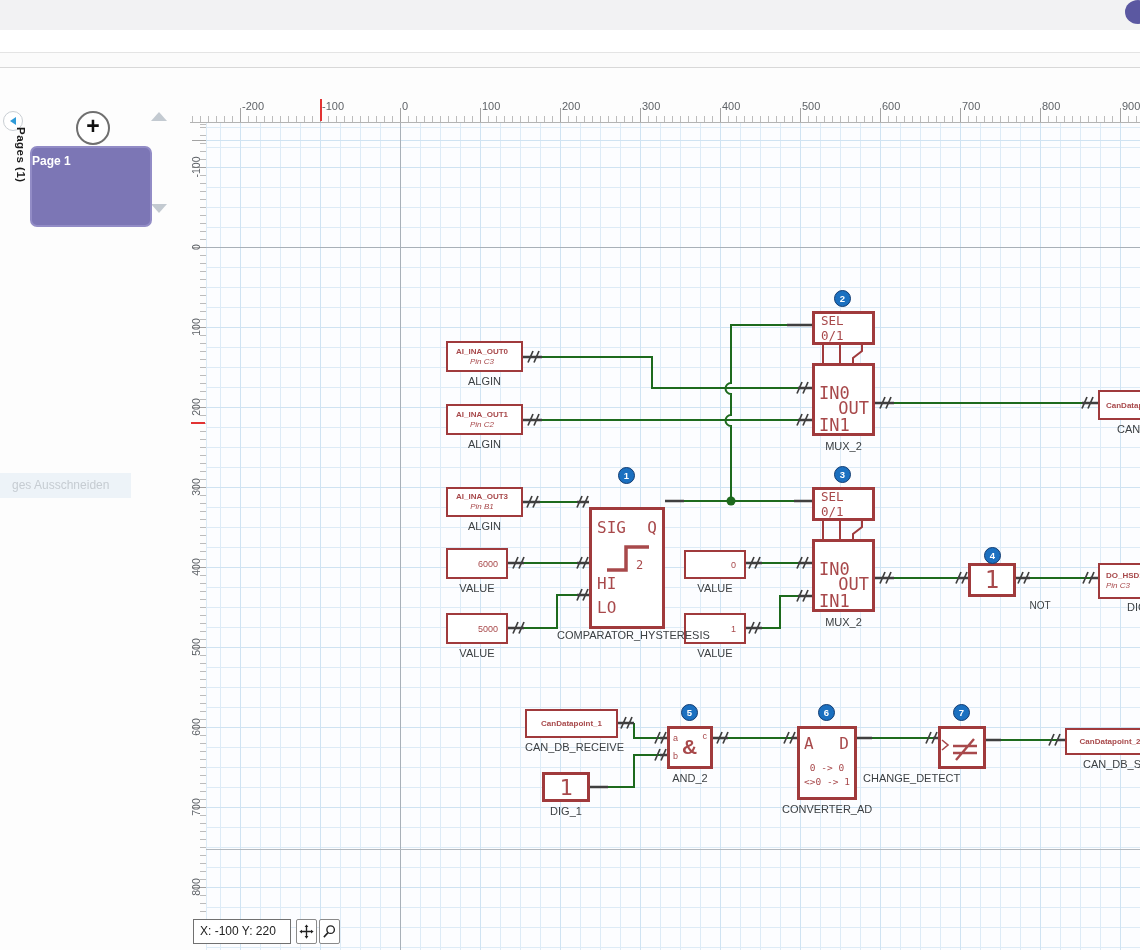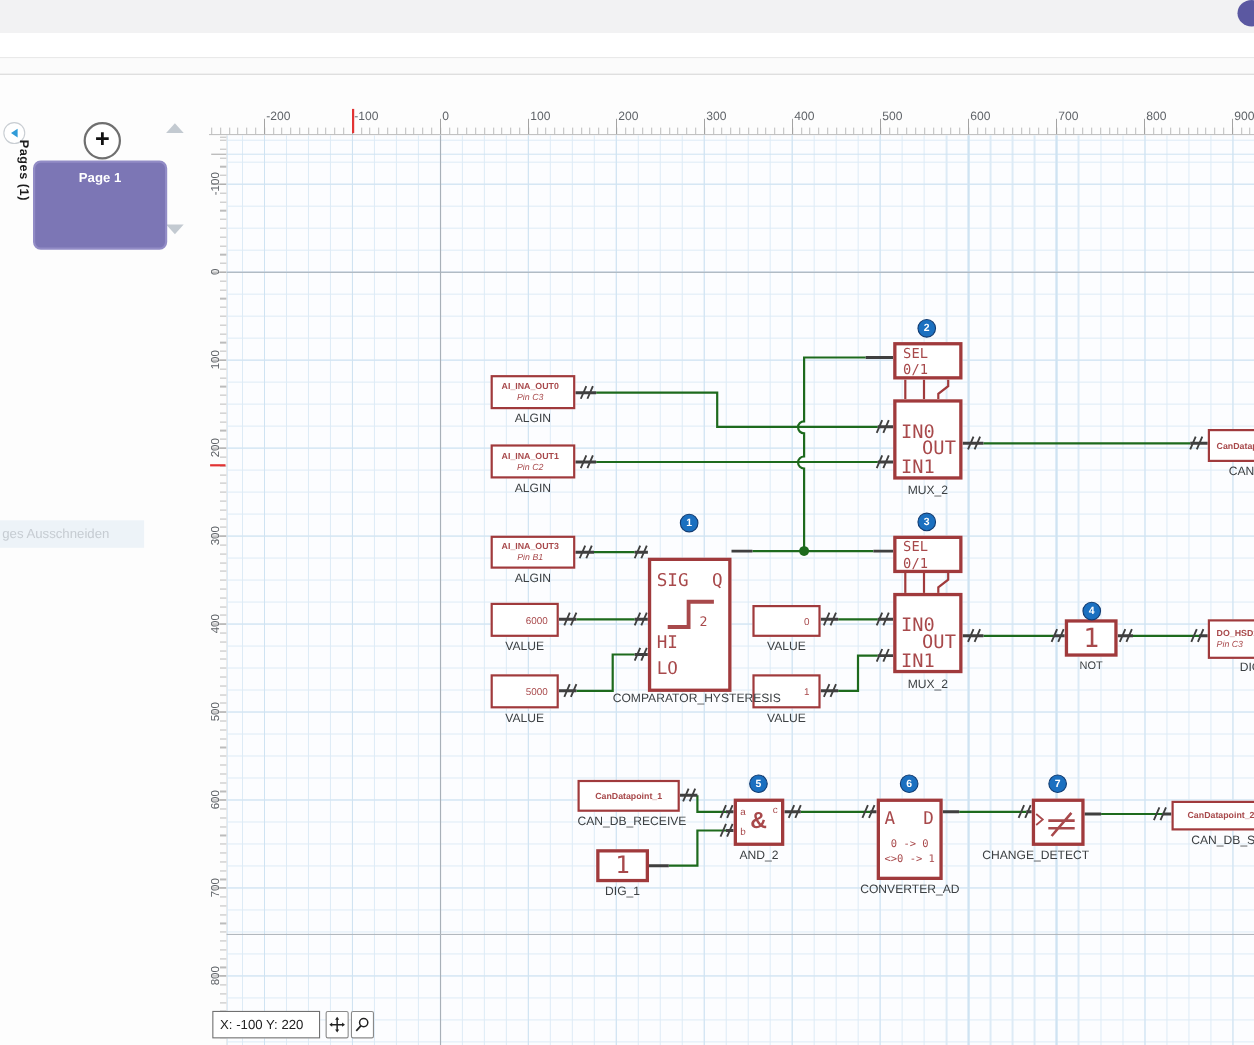--- a/index.html
+++ b/index.html
@@ -15,24 +15,24 @@
   #collapse-btn{left:3px;top:111px;width:18px;height:18px;border-radius:50%;background:#fff;
     border:1px solid #c9ced3;display:flex;align-items:center;justify-content:center;}
   #collapse-btn .tri{width:0;height:0;border-top:4px solid transparent;border-bottom:4px solid transparent;border-right:6px solid #2f9bd8;}
   #pages-title{left:15px;top:127px;writing-mode:vertical-rl;font-size:11.5px;font-weight:bold;color:#1b1b1b;letter-spacing:0.5px;}
   #add-page{left:76px;top:111px;width:30px;height:30px;border-radius:50%;background:#fff;border:2px solid #6f6f6f;
     font-size:23px;line-height:26px;text-align:center;color:#111;font-weight:bold;}
   .scrollarrow{width:0;height:0;border-left:8px solid transparent;border-right:8px solid transparent;}
   #pg-up{left:151px;top:112px;border-bottom:9px solid #c3cad1;}
   #pg-dn{left:151px;top:204px;border-top:9px solid #c3cad1;}
   #page-card{left:30px;top:146px;width:122px;height:81px;background:#7c76b5;border:2px solid #928cc6;border-radius:7px;box-sizing:border-box;}
-  #page-card .hdr{height:26px;line-height:26px;text-align:center;color:#fff;font-size:12px;font-weight:bold;}
+  #page-card .hdr{height:26px;line-height:26px;color:#fff;font-size:12px;font-weight:bold;}
   #page-card .body{position:absolute;left:7px;right:7px;top:27px;bottom:6px;background:#fff;border-radius:5px;
      display:flex;align-items:flex-start;justify-content:center;padding-top:14px;box-sizing:border-box;font-size:11px;color:#222;}
-  #ctx-hint{left:0;top:473px;width:131px;height:25px;background:#edf3f8;color:#c6ccd2;font-size:12px;line-height:25px;padding-left:2px;box-sizing:border-box;white-space:nowrap;overflow:hidden;}
+  #ctx-hint{left:0;top:473px;width:131px;height:25px;background:#edf3f8;color:#c6ccd2;font-size:12px;line-height:25px;padding-left:12px;box-sizing:border-box;white-space:nowrap;overflow:hidden;}
   
   #ruler-top{left:190px;top:95px;width:950px;height:27px;border-bottom:1px solid #b3b3b3;background-color:#fdfdfd;
     background-image:
       repeating-linear-gradient(90deg,#a3a3a3 0 1px,transparent 1px 80px),
       repeating-linear-gradient(90deg,#bcbcbc 0 1px,transparent 1px 8px);
     background-size:auto 14px,auto 6px;background-position:50px 100%,2px 100%;background-repeat:repeat-x;}
   #ruler-top span{position:absolute;top:5px;font-size:11px;color:#5f6368;}
   #ruler-left{left:190px;top:123px;width:16px;height:827px;border-right:1px solid #b3b3b3;background-color:#fdfdfd;
     background-image:
       repeating-linear-gradient(180deg,#a3a3a3 0 1px,transparent 1px 80px),
@@ -262,21 +262,21 @@
   <div class="t" style="top:17px;">IN0</div>
   <div class="t out" style="top:32px;">OUT</div>
   <div class="t" style="top:49px;">IN1</div>
 </div>
 <div class="blklbl" style="left:812px;top:616px;width:63px;">MUX_2</div>
 
 <div class="badge" style="left:984px;top:547px;">4</div>
 <div class="fbox mono bigdigit" style="left:968px;top:563px;width:48px;height:34px;">
   <span>1</span>
 </div>
-<div class="blklbl" style="left:968px;top:600px;width:48px;font-size:10px;">NOT</div>
+<div class="blklbl" style="left:1016px;top:600px;width:48px;font-size:10px;">NOT</div>
 
 <div class="iobox canbox" style="left:525px;top:709px;width:93px;height:29px;">
   <span>CanDatapoint_1</span>
 </div>
 <div class="blklbl" style="left:525px;top:741px;width:93px;">CAN_DB_RECEIVE</div>
 
 <div class="fbox mono bigdigit" style="left:542px;top:772px;width:48px;height:30px;font-size:22px;">
   <span>1</span>
 </div>
 <div class="blklbl" style="left:542px;top:805px;width:48px;">DIG_1</div>
@@ -299,21 +299,21 @@
 </div>
 <div class="blklbl" style="left:782px;top:803px;width:90px;">CONVERTER_AD</div>
 
 <div class="badge" style="left:953px;top:704px;">7</div>
 <div class="fbox" style="left:938px;top:726px;width:48px;height:43px;">
   <svg class="abs" style="left:0px;top:6px;" width="42" height="28" viewBox="0 0 42 28">
     <path d="M1,5 L7,10 L1,15" fill="none" stroke="#a8494b" stroke-width="1.6"></path>
     <path d="M12,11 H36 M12,18 H36 M33,4 L15,25" fill="none" stroke="#a8494b" stroke-width="2.4"></path>
   </svg>
 </div>
-<div class="blklbl" style="left:893px;top:772px;width:90px;">CHANGE_DETECT</div>
+<div class="blklbl" style="left:863px;top:772px;width:90px;">CHANGE_DETECT</div>
 
 <div class="iobox canbox" style="left:1065px;top:728px;width:90px;height:27px;">
   <span>CanDatapoint_2</span>
 </div>
 <div class="blklbl" style="left:1083px;top:758px;width:90px;text-align:left;">CAN_DB_SEND</div>
 
 <div class="iobox canbox" style="left:1098px;top:390px;width:60px;height:30px;justify-content:flex-start;padding-left:6px;">
   <span>CanDatap</span>
 </div>
 <div class="blklbl" style="left:1117px;top:423px;width:60px;text-align:left;">CAN_D</div>

